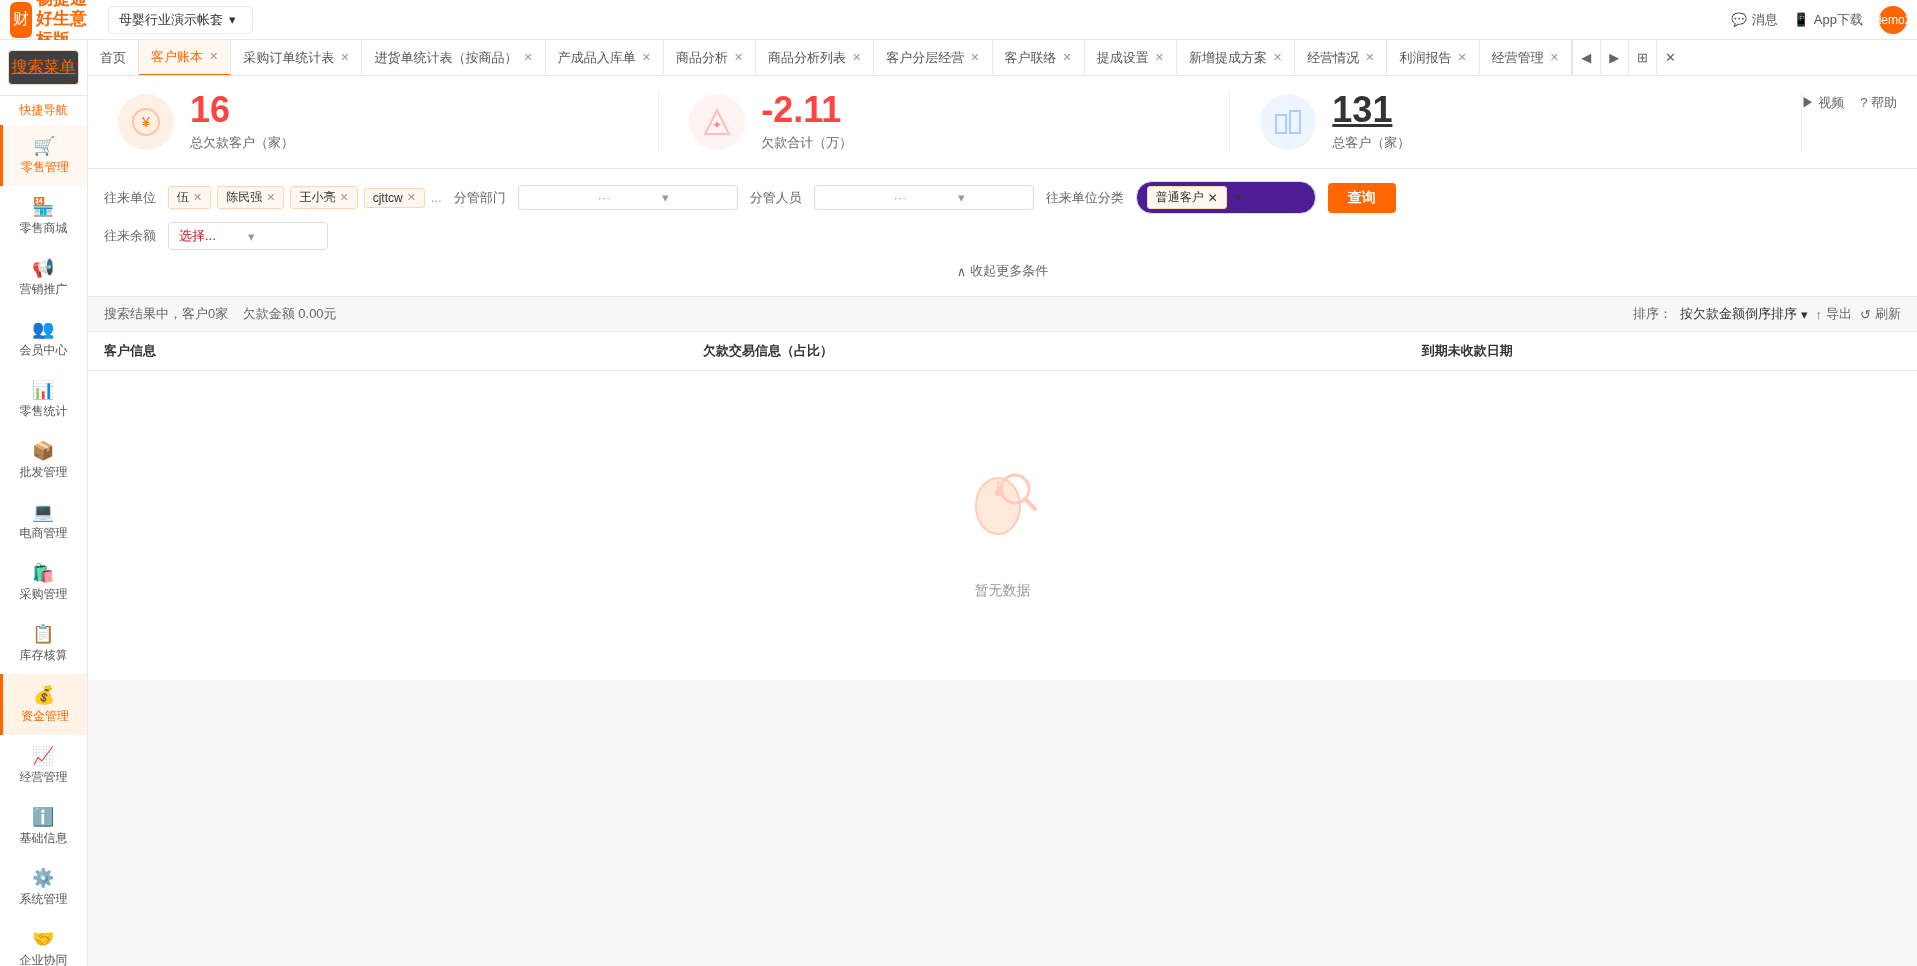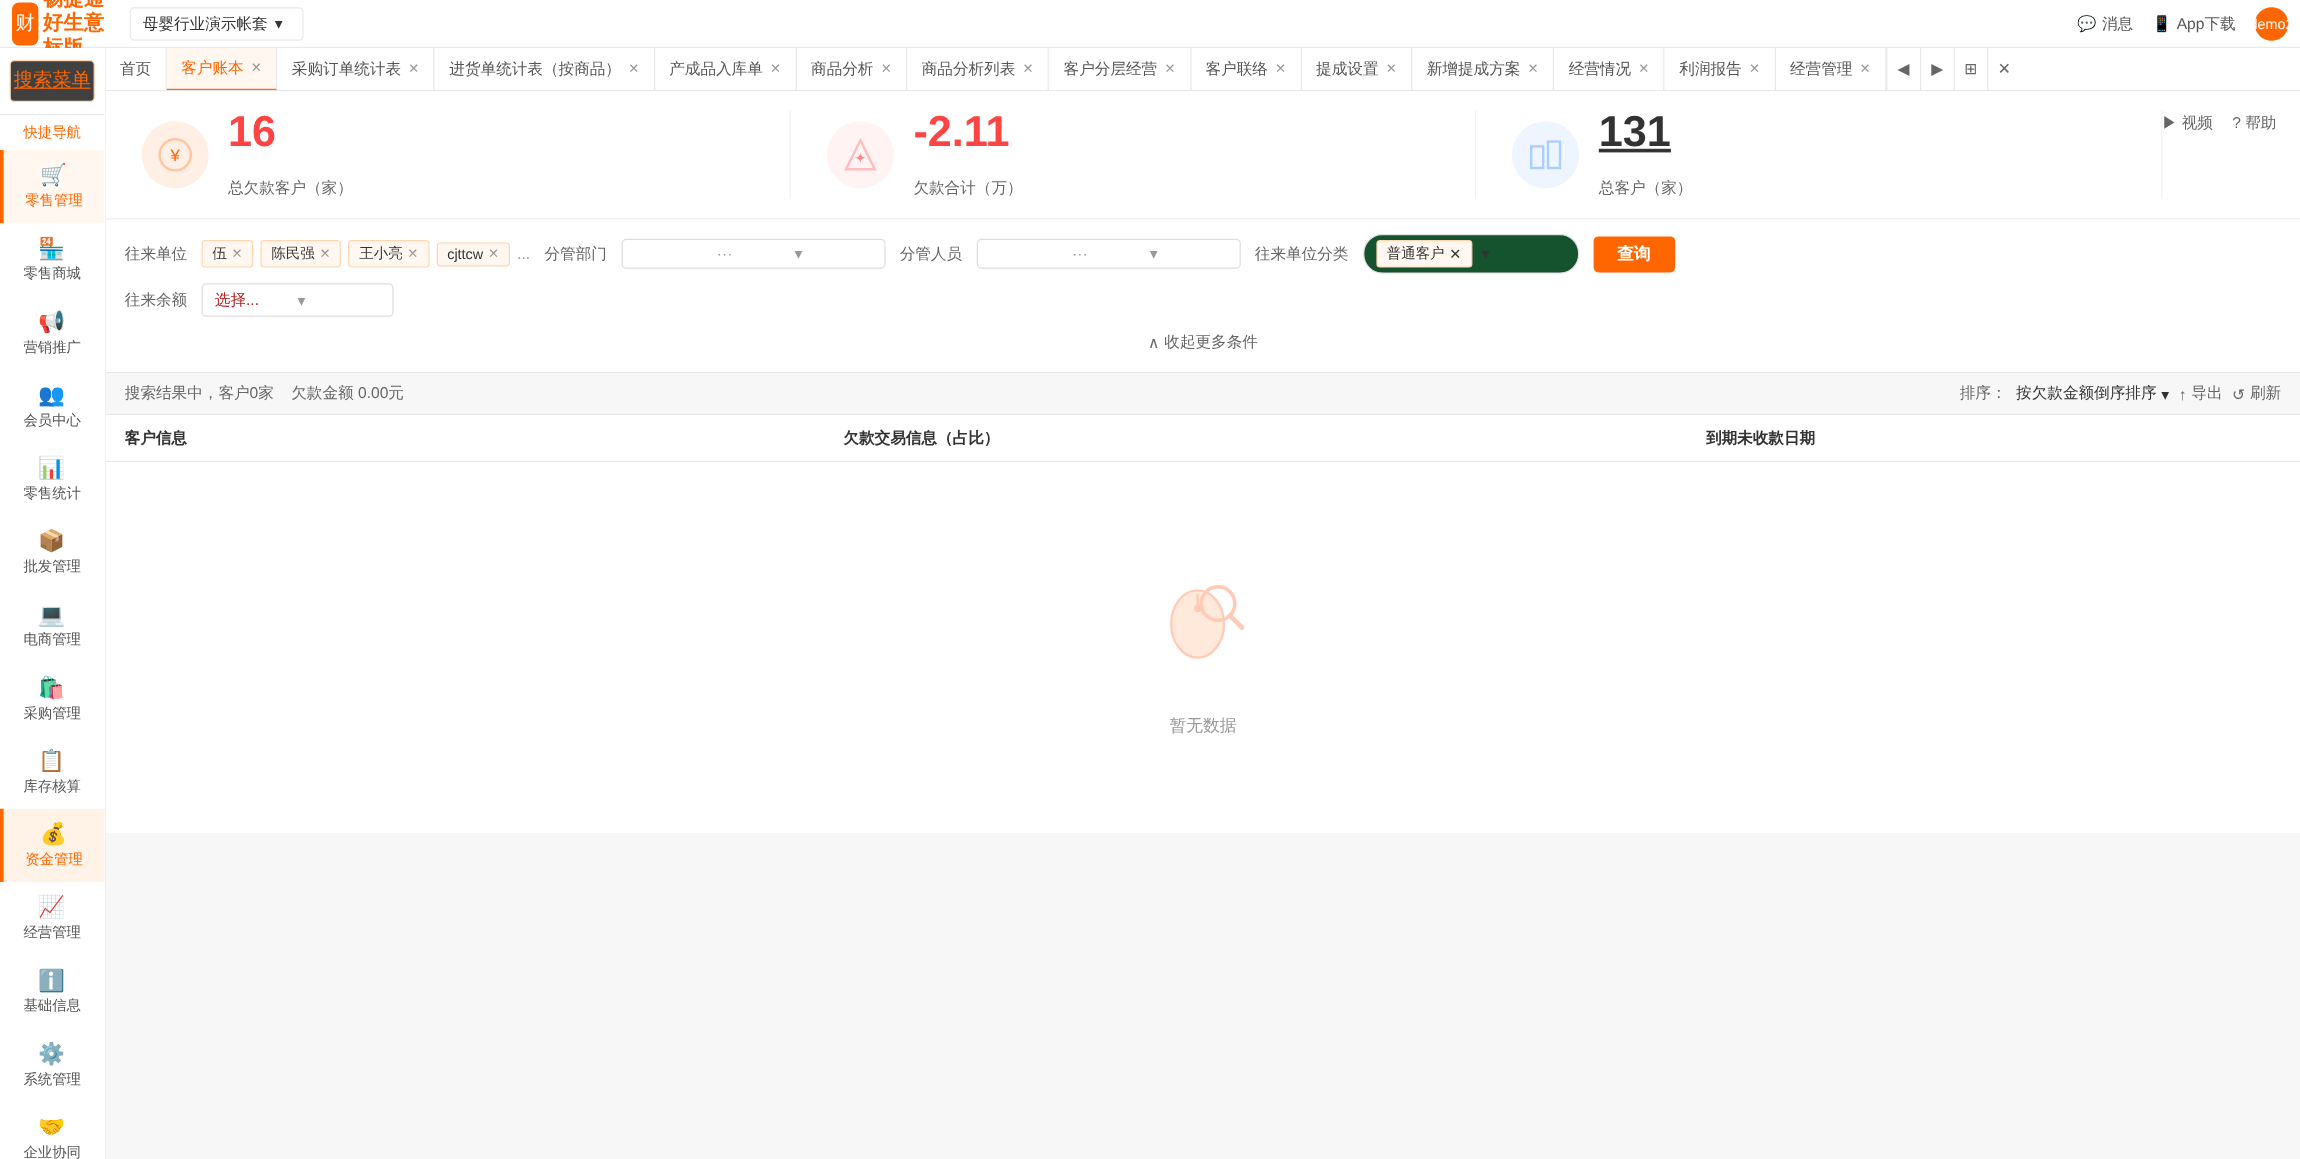--- a/index.html
+++ b/index.html
@@ -40,21 +40,21 @@
     .sidebar-nav-btn { padding: 6px 0; text-align: center; font-size: 12px; color: #ff6600; cursor: pointer; border-top: 1px solid #e8e8e8; }
 
     
     .stats-panel { display: flex; background: #fff; border-bottom: 1px solid #e8e8e8; padding: 16px 20px; gap: 0; }
     .stat-item { display: flex; align-items: center; flex: 1; border-right: 1px solid #f0f0f0; padding: 0 30px; position: relative; }
     .stat-item:first-child { padding-left: 10px; }
     .stat-item:last-child { border-right: none; }
     .stat-value-block { }
     .stat-value { font-size: 36px; font-weight: bold; color: #ff4444; line-height: 1; }
     .stat-value.dark { color: #333; text-decoration: underline; }
-    .stat-label { font-size: 13px; color: #666; margin-top: 20px; }
+    .stat-label { font-size: 13px; color: #666; margin-top: 6px; }
     .stat-icon-circle { width: 56px; height: 56px; border-radius: 50%; display: flex; align-items: center; justify-content: center; margin-right: 16px; font-size: 28px; flex-shrink: 0; }
     .stat-icon-circle.orange { background: rgba(255,102,0,0.1); color: #ff6600; }
     .stat-icon-circle.pink { background: rgba(255,100,100,0.08); color: #ff6666; }
     .stat-icon-circle.blue { background: rgba(100,160,255,0.1); color: #66aaff; }
     .video-help { margin-left: auto; display: flex; gap: 16px; font-size: 13px; color: #666; align-items: flex-start; padding-top: 2px; }
     .video-help span { cursor: pointer; }
 
     
     .filter-area { background: #fff; padding: 12px 16px; border-bottom: 1px solid #e8e8e8; }
     .filter-row { display: flex; align-items: center; gap: 12px; margin-bottom: 8px; flex-wrap: wrap; }
@@ -343,21 +343,21 @@
             </div>
 
             <span class="filter-label">分管人员</span>
             <div class="filter-select filter-select-wide">
               <span style="color:#ccc;flex:1;"></span>
               <span class="filter-dots">···</span>
               <span class="chevron-down"></span>
             </div>
 
             <span class="filter-label">往来单位分类</span>
-            <div style="display:flex;align-items:center;border:1px solid #ddd;border-radius:16px;padding:4px 10px;cursor:pointer;background:#14532d;min-width:180px;">
+            <div style="display:flex;align-items:center;border:1px solid #ddd;border-radius:16px;padding:4px 10px;cursor:pointer;background:#4c1d95;min-width:180px;">
               <div class="classify-tag">
                 <span>普通客户</span>
                 <span>✕</span>
               </div>
               <span class="chevron-down" style="margin-left:8px;"></span>
             </div>
 
             <button class="query-btn">查询</button>
           </div>
           <div class="filter-row">

